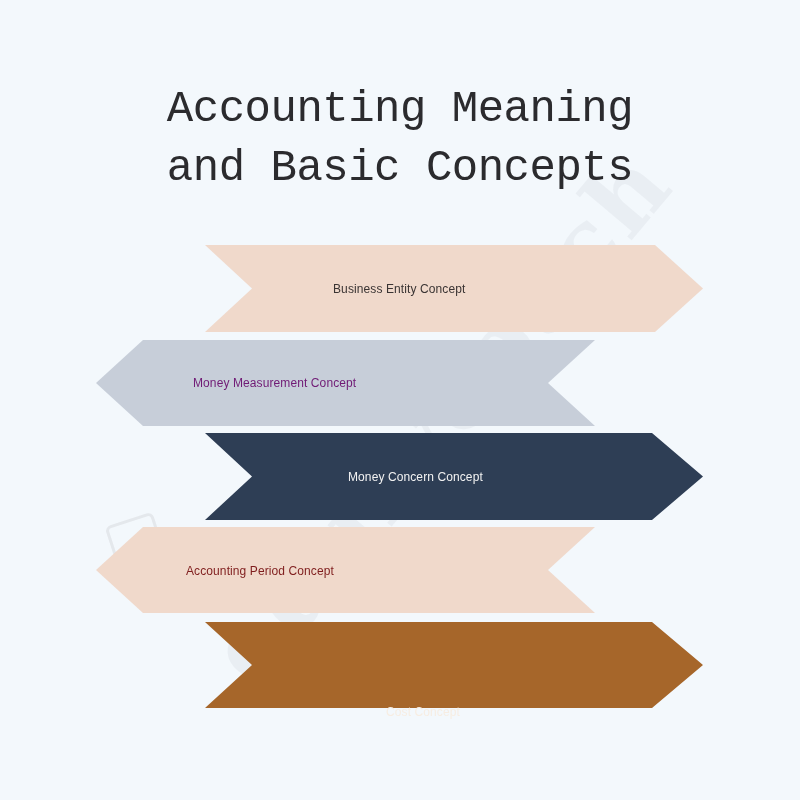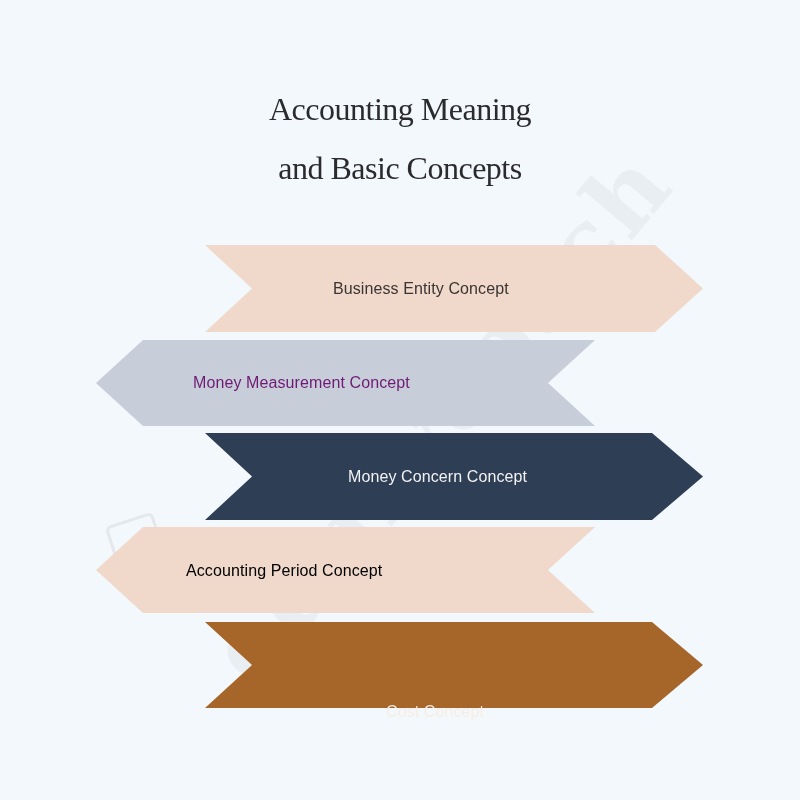--- a/index.html
+++ b/index.html
@@ -14,39 +14,39 @@
       overflow: hidden;
       font-family: "Liberation Sans", "DejaVu Sans", sans-serif;
     }
     .title {
       position: absolute;
       left: 0;
       top: 80px;
       width: 800px;
       text-align: center;
       color: #2b2b2e;
-      font-family: Liberation Serif, serif;
+      font-family: Liberation Mono, monospace;
       font-weight: normal;
-      font-size: 32px;
+      font-size: 44px;
       line-height: 59px;
       letter-spacing: -0.5px;
       margin: 0;
     }
     .title span {
       display: block;
     }
     svg.shapes {
       position: absolute;
       left: 0;
       top: 0;
     }
     .label {
       position: absolute;
       font-family: "Liberation Sans", sans-serif;
-      font-size: 16px;
+      font-size: 12px;
       line-height: 24px;
       white-space: nowrap;
       letter-spacing: 0.1px;
     }
     .watermark {
       position: absolute;
       left: 90px;
       top: 360px;
       width: 700px;
       transform: rotate(-50deg);
@@ -97,14 +97,14 @@
   <polygon points="205,245 655,245 703,288.5 655,332 205,332 252,288.5" fill="#efd8c9" fill-opacity="0.97"></polygon>
   <polygon points="143,340 595,340 548,383 595,426 143,426 96,383" fill="#c5ccd8" fill-opacity="0.97"></polygon>
   <polygon points="205,433 652,433 703,476.5 652,520 205,520 252,476.5" fill="#2e3e55"></polygon>
   <polygon points="143,527 595,527 548,570 595,613 143,613 96,570" fill="#efd8c9" fill-opacity="0.97"></polygon>
   <polygon points="205,622 652,622 703,665 652,708 205,708 252,665" fill="#a6662a"></polygon>
 </svg>
 
 <div class="label" style="left:333px; top:277px; color:#3a3433;">Business Entity Concept</div>
 <div class="label" style="left:193px; top:371px; color:#701a75;">Money Measurement Concept</div>
 <div class="label" style="left:348px; top:465px; color:#f2f2f2;">Money Concern Concept</div>
-<div class="label" style="left:186px; top:559px; color:#000000;">Accounting Period Concept</div>
+<div class="label" style="left:186px; top:559px; color:#7f1d1d;">Accounting Period Concept</div>
 <div class="label" style="left:386px; top:653px; color:#f7ede2;margin-top:47px;">Cost Concept</div>
 
 </body></html>

